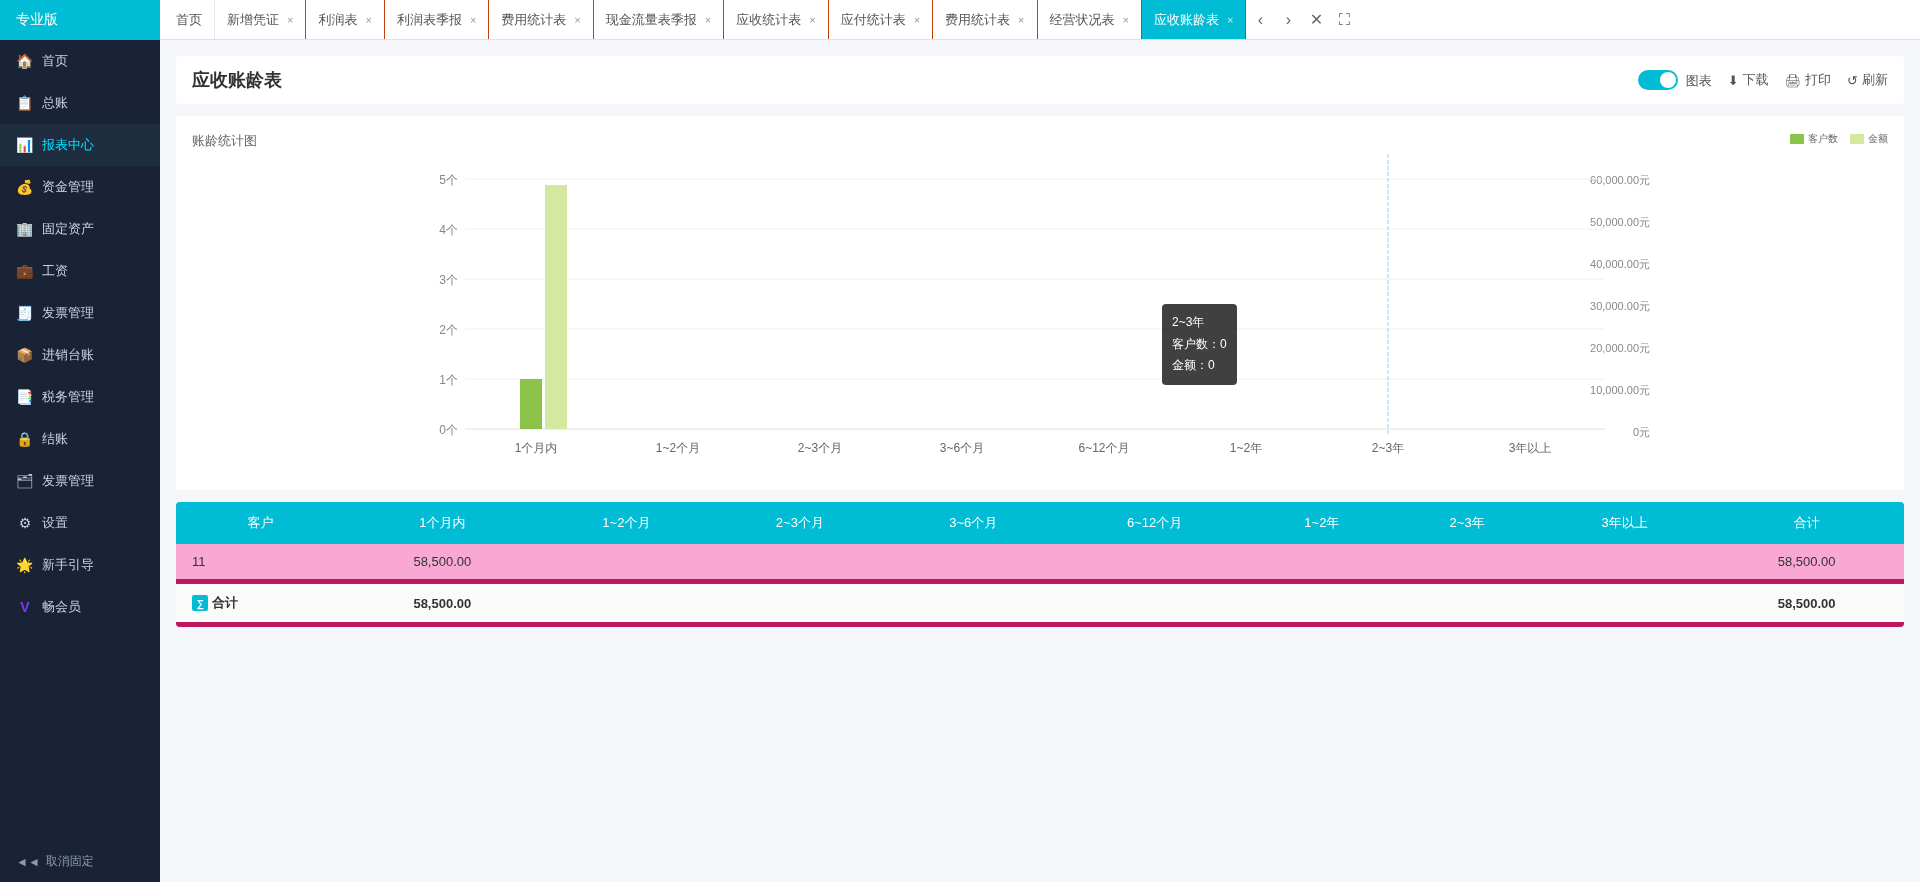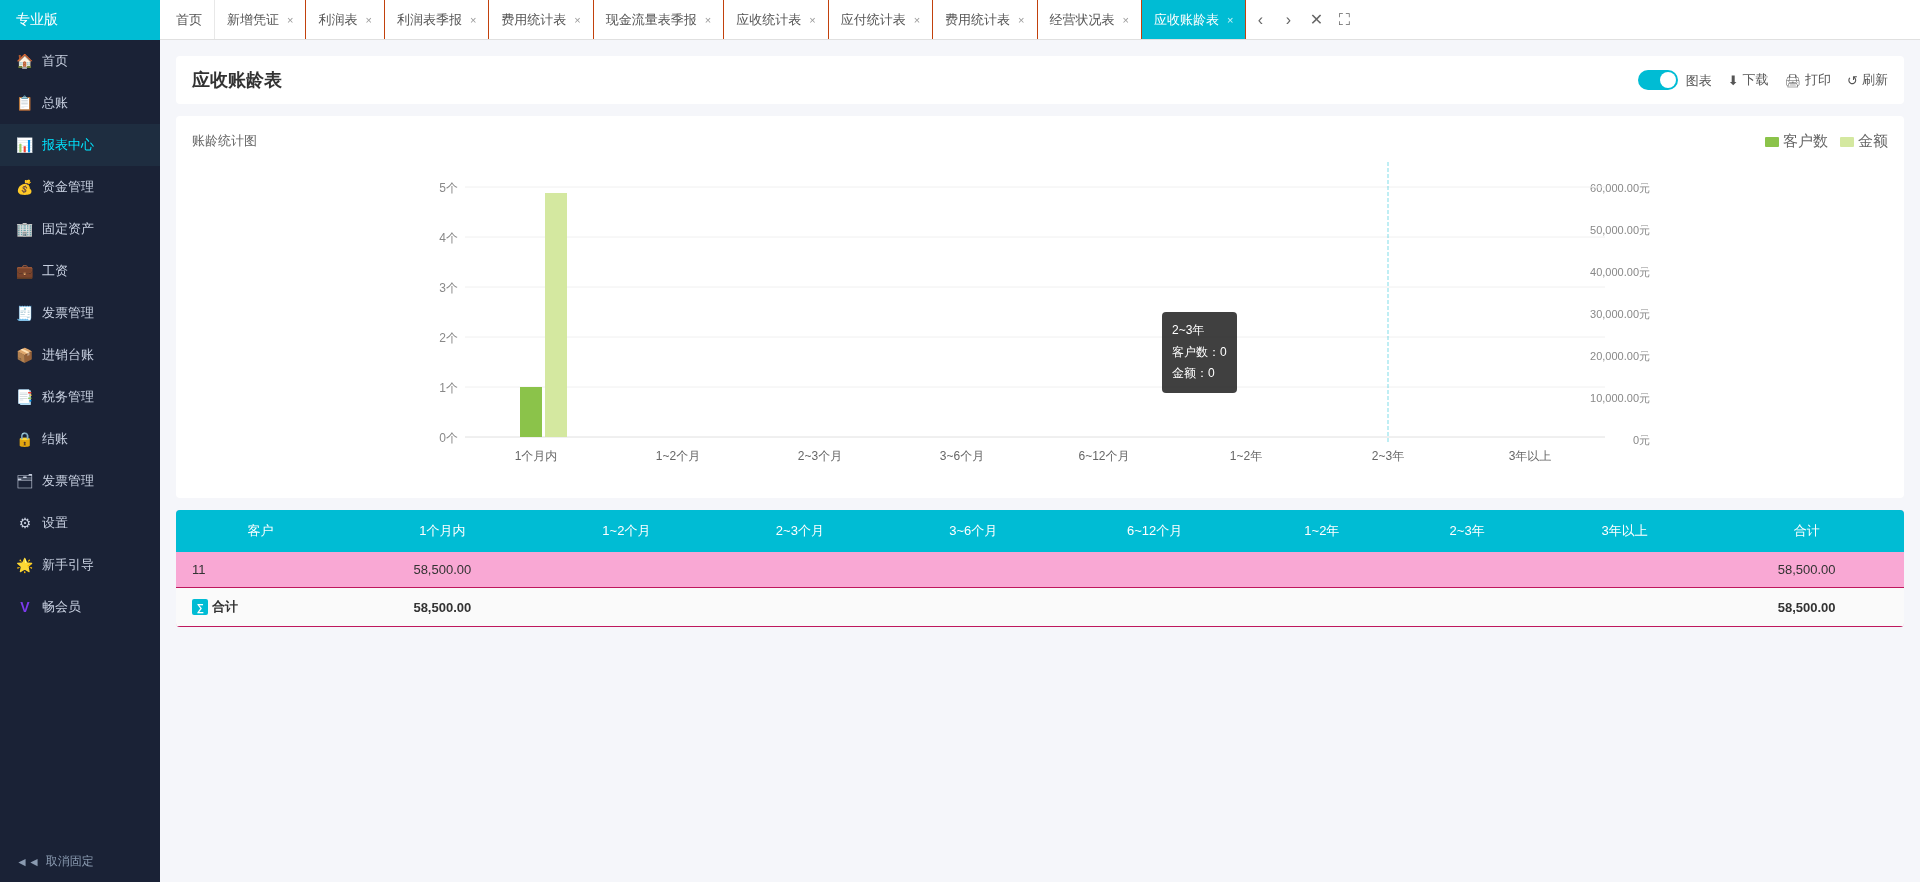--- a/index.html
+++ b/index.html
@@ -145,29 +145,29 @@
     }
 
     
     .chart-section {
       background: white;
       border-radius: 4px;
       padding: 16px;
       margin-bottom: 12px;
       position: relative;
     }
-    .chart-title { font-size: 13px; color: #666; margin-bottom: 12px; }
+    .chart-title { font-size: 13px; color: #666; margin-bottom: 4px; }
     .chart-legend {
       position: absolute;
       top: 16px;
       right: 16px;
       display: flex;
       align-items: center;
       gap: 12px;
-      font-size: 15px;
+      font-size: 10px;
       color: #666;
     }
     .legend-item { display: flex; align-items: center; gap: 4px; }
     .legend-color { width: 14px; height: 10px; border-radius: 1px; }
 
     
     .chart-area {
       width: 100%;
       height: 320px;
       position: relative;
@@ -203,21 +203,21 @@
     .data-table th {
       padding: 12px 16px;
       text-align: center;
       font-weight: normal;
       font-size: 13px;
     }
     .data-table td {
       padding: 10px 16px;
       text-align: center;
       font-size: 13px;
-      border-bottom: 1px solid #be185d;
+      border-bottom: 5px solid #be185d;
       color: #333;
     }
     .data-table td:first-child { text-align: left; }
     .data-table tr.total-row td {
       font-weight: bold;
       background: #fafafa;
     }
     .total-row-label {
       display: flex;
       align-items: center;

